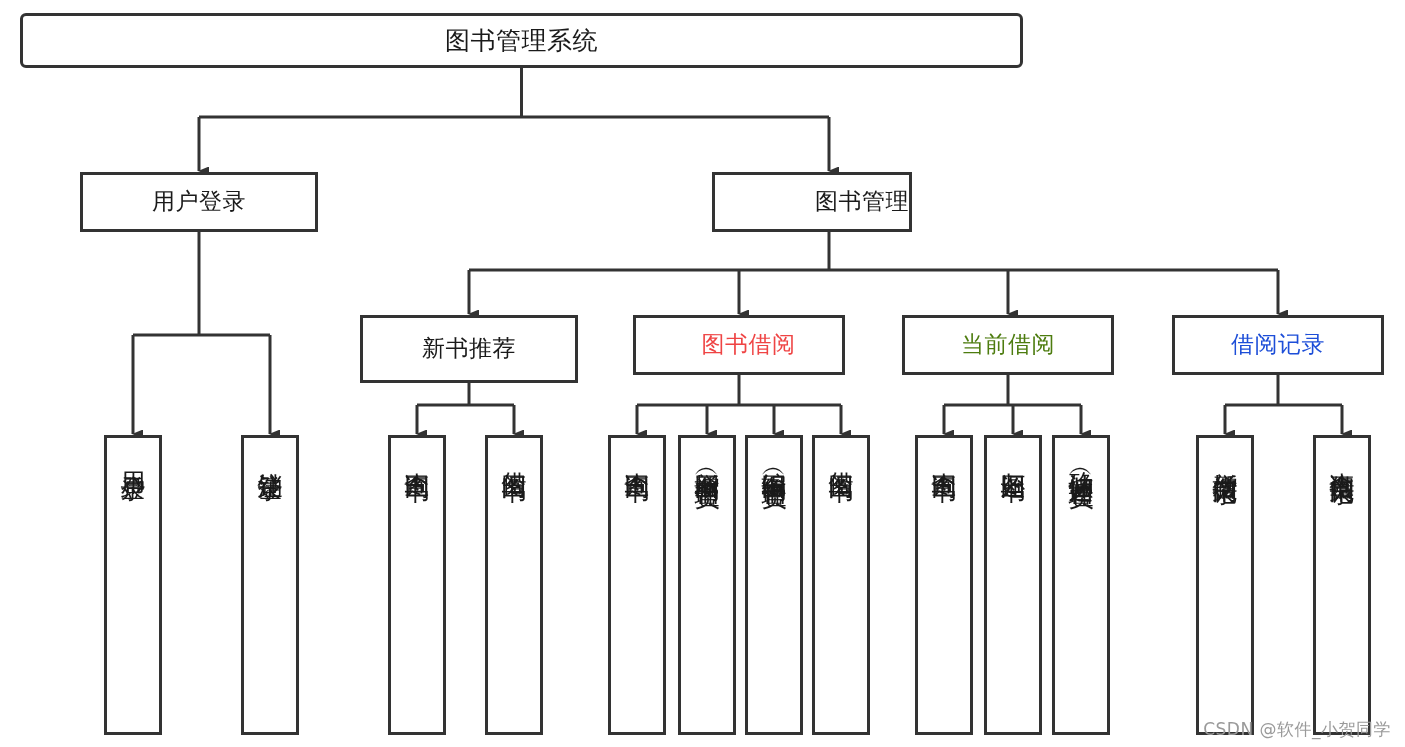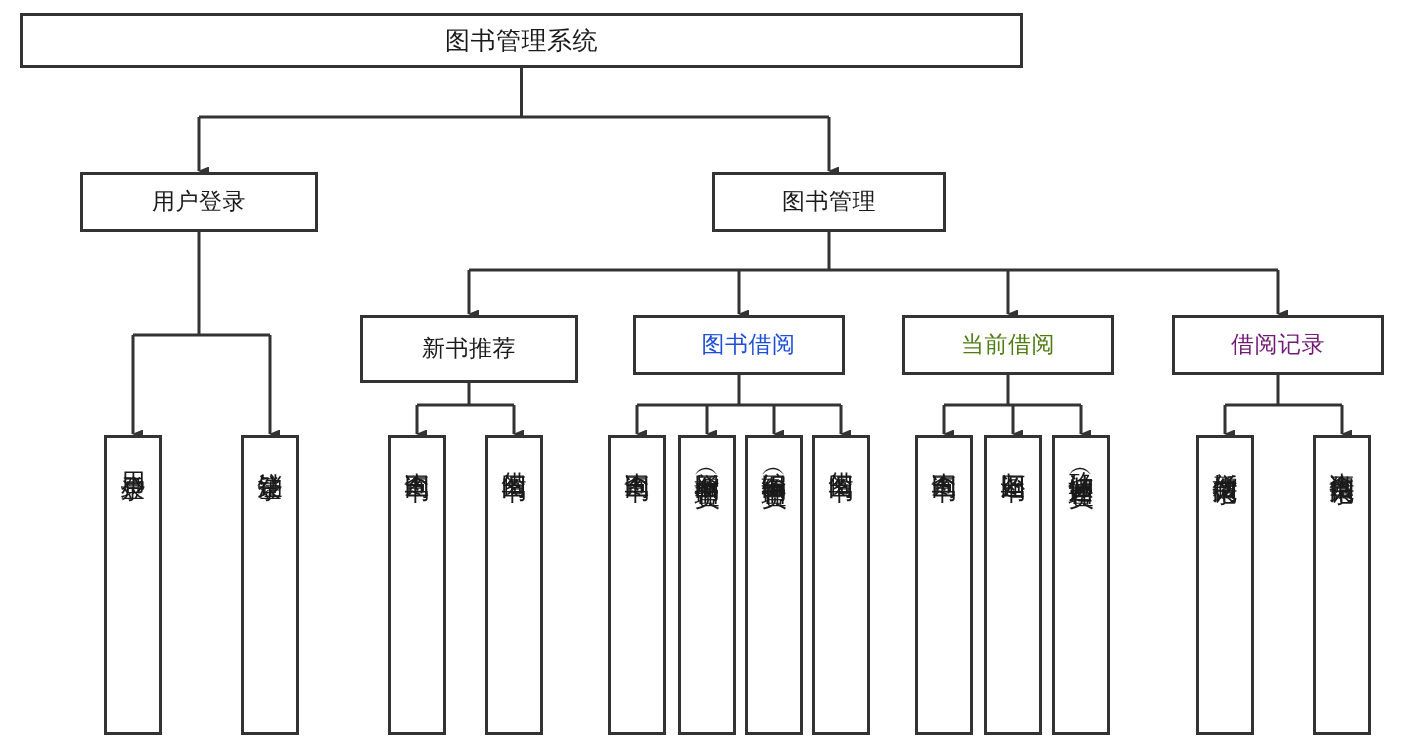--- a/index.html
+++ b/index.html
@@ -112,40 +112,40 @@
         <path d="M 1013 405 L 1013 434" marker-end="url(#arrowhead)"></path>
         <path d="M 1081 405 L 1081 434" marker-end="url(#arrowhead)"></path>
         <path d="M 1278 375 L 1278 405"></path>
         <path d="M 1225 405 L 1342 405"></path>
         <path d="M 1225 405 L 1225 434" marker-end="url(#arrowhead)"></path>
         <path d="M 1342 405 L 1342 434" marker-end="url(#arrowhead)"></path>
       </g>
   </svg>
 
   <div id="nodes-layer">
-      <div class="node horizontal root" style="left: 20px; top: 13px; width: 1003px; height: 55px; border-color: rgb(51, 51, 51);">
+      <div class="node horizontal root" style="left: 20px; top: 13px; width: 1003px; height: 55px; border-color: rgb(51, 51, 51); border-radius: 6px;">
         <span class="node-label" style="color: rgb(26, 26, 26);">图书管理系统</span>
       </div>
       <div class="node horizontal" style="left: 80px; top: 172px; width: 238px; height: 60px; border-color: rgb(51, 51, 51);">
         <span class="node-label" style="color: rgb(26, 26, 26);">用户登录</span>
       </div>
-      <div class="node horizontal" style="left: 712px; top: 172px; width: 234px; height: 60px; border-color: rgb(51, 51, 51);">
+      <div class="node horizontal" style="left: 712px; top: 172px; width: 200px; height: 60px; border-color: rgb(51, 51, 51); justify-content: flex-end;">
         <span class="node-label" style="color: rgb(26, 26, 26);">图书管理</span>
       </div>
       <div class="node horizontal" style="left: 360px; top: 315px; width: 218px; height: 68px; border-color: rgb(51, 51, 51);">
         <span class="node-label" style="color: rgb(26, 26, 26);">新书推荐</span>
       </div>
       <div class="node horizontal" style="left: 633px; top: 315px; width: 212px; height: 60px; border-color: rgb(51, 51, 51);">
-        <span class="node-label" style="color: #1d4ed8; margin-left: 19px;">图书借阅</span>
+        <span class="node-label" style="color: #ef4444; margin-left: 19px;">图书借阅</span>
       </div>
       <div class="node horizontal" style="left: 902px; top: 315px; width: 212px; height: 60px; border-color: rgb(51, 51, 51);">
         <span class="node-label" style="color: #4d7c0f;">当前借阅</span>
       </div>
       <div class="node horizontal" style="left: 1172px; top: 315px; width: 212px; height: 60px; border-color: rgb(51, 51, 51);">
-        <span class="node-label" style="color: #701a75;">借阅记录</span>
+        <span class="node-label" style="color: #1d4ed8;">借阅记录</span>
       </div>
       <div class="node vertical" style="left: 104px; top: 435px; width: 58px; height: 300px; border-color: rgb(51, 51, 51);">
         <span class="node-label" style="color: rgb(26, 26, 26);">用户登录</span>
       </div>
       <div class="node vertical" style="left: 241px; top: 435px; width: 58px; height: 300px; border-color: rgb(51, 51, 51);">
         <span class="node-label" style="color: rgb(26, 26, 26);">注销登录</span>
       </div>
       <div class="node vertical" style="left: 388px; top: 435px; width: 58px; height: 300px; border-color: rgb(51, 51, 51);">
         <span class="node-label" style="color: rgb(26, 26, 26);">查询图书</span>
       </div>
@@ -174,14 +174,15 @@
         <span class="node-label" style="color: rgb(26, 26, 26);">确认归还（管理员）</span>
       </div>
       <div class="node vertical" style="left: 1196px; top: 435px; width: 58px; height: 300px; border-color: rgb(51, 51, 51);">
         <span class="node-label" style="color: rgb(26, 26, 26);">新增借阅记录</span>
       </div>
       <div class="node vertical" style="left: 1313px; top: 435px; width: 58px; height: 300px; border-color: rgb(51, 51, 51);">
         <span class="node-label" style="color: rgb(26, 26, 26);">查询借阅记录</span>
       </div>
     </div>
 
+  <div id="watermark">CSDN @软件_小贺同学</div>
 
 </div>
 
 </body></html>

